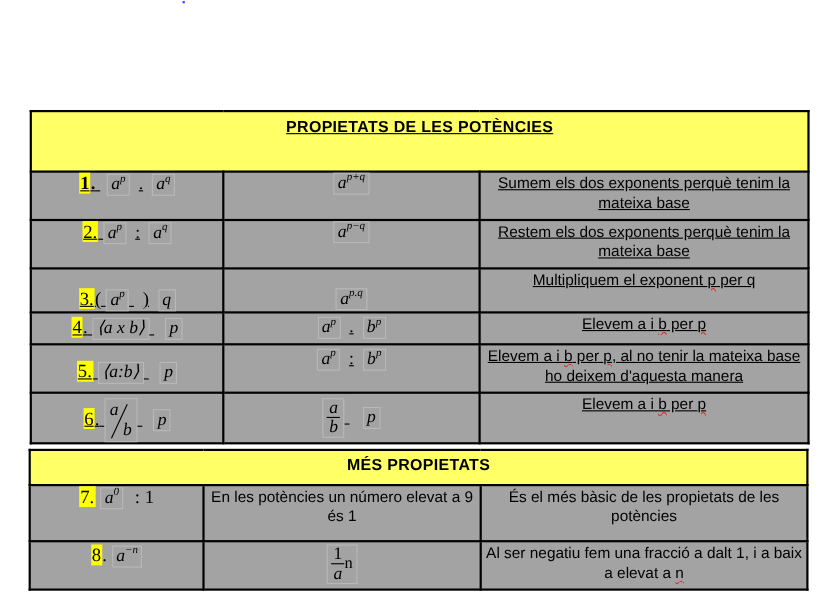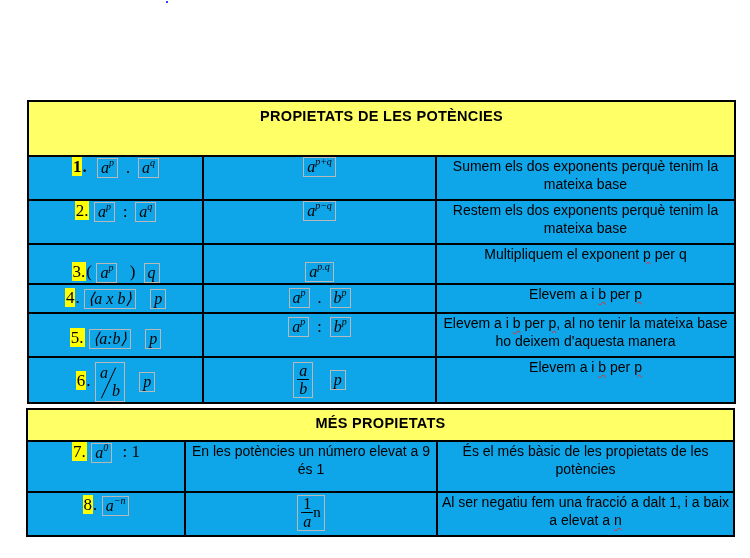--- a/index.html
+++ b/index.html
@@ -1,22 +1,22 @@
 <!DOCTYPE html>
 <html><head>
 <meta charset="utf-8">
 <style>
   html, body { margin:0; padding:0; background:#ffffff; }
   body { width:750px; height:558px; position:relative; overflow:hidden;
          font-family:"Liberation Sans", sans-serif; color:#000; }
   .dot { position:absolute; left:166px; top:1px; width:2px; height:2px; background:#3a3aff; }
   table.props { position:absolute; border-collapse:collapse; table-layout:fixed; }
-  table.props td { border:2px solid #000; background:#0ea5e9; padding:0; vertical-align:top; text-align:center; }
+  table.props td { border:2px solid #000; background:#a3a3a3; padding:0; vertical-align:top; text-align:center; }
   table.props td.head { background:#ffff66; font-weight:bold; font-size:14.5px; letter-spacing:0.3px; }
-  #t1 { left:27px; top:100px; width:707px; }
+  #t1 { left:27px; top:100px; width:707px;text-decoration:underline; }
   #t2 { left:26px; top:408px; width:707px; }
   .desc { font-size:14px; line-height:18px; padding-top:2px; }
   .sq { text-decoration:underline wavy #e03030; text-decoration-thickness:1px; text-underline-offset:2px; }
   .math { font-family:"Liberation Serif", serif; font-size:17px; }
   .num { background:#ffff00; font-family:"Liberation Serif", serif; font-size:17px; padding:0 1px; }
   .num.b { font-weight:bold; }
   .box { display:inline-block; border:1px solid #b8b8b8; padding:0 3px; font-family:"Liberation Serif", serif;
          font-style:italic; font-size:16px; line-height:18px; vertical-align:middle; }
   .box sup { font-size:10px; vertical-align:7px; line-height:0; }
   .sep { font-family:"Liberation Serif", serif; font-size:16px; margin:0 8px; vertical-align:middle; }

